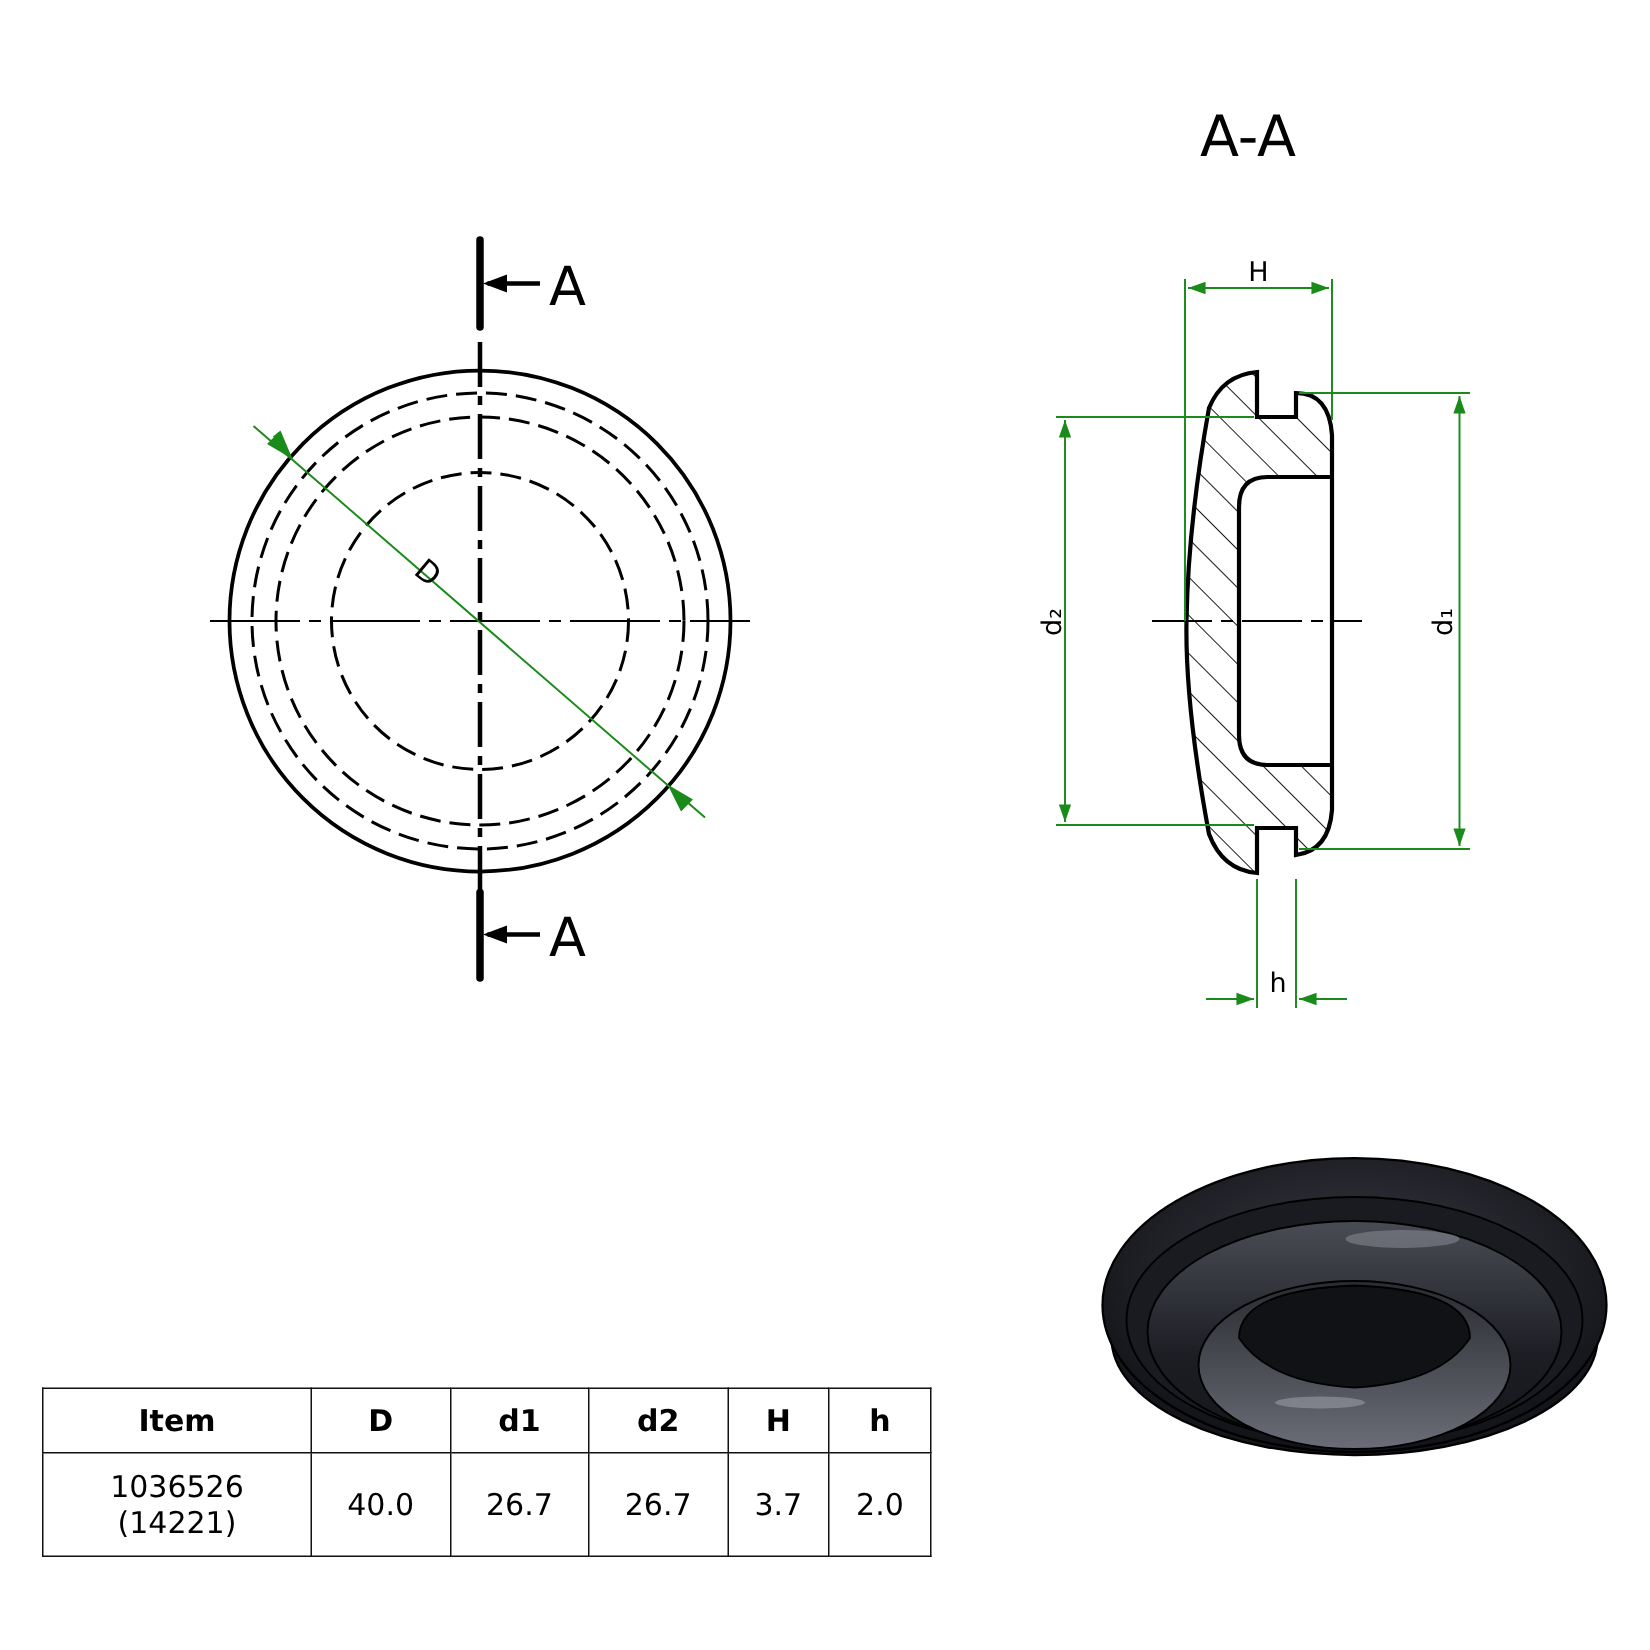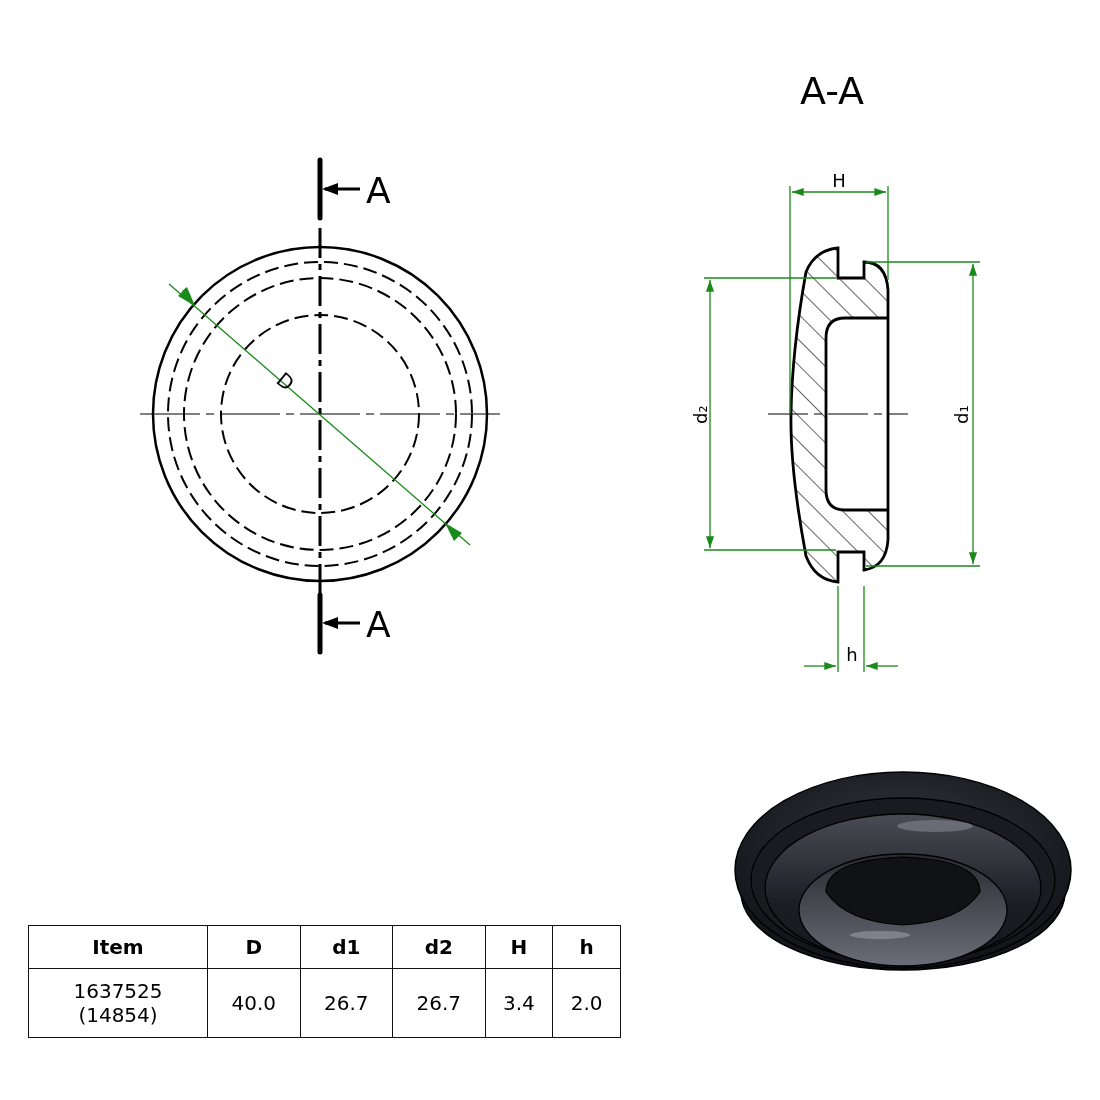--- a/index.html
+++ b/index.html
@@ -131,23 +131,23 @@
       <th>D</th>
       <th>d1</th>
       <th>d2</th>
       <th>H</th>
       <th>h</th>
     </tr>
   </thead>
   <tbody>
     <tr>
       <td>
-        <div>1637525</div>
-        <div>(14854)</div>
+        <div>1036526</div>
+        <div>(14221)</div>
       </td>
       <td>40.0</td>
       <td>26.7</td>
       <td>26.7</td>
-      <td>3.4</td>
+      <td>3.7</td>
       <td>2.0</td>
     </tr>
   </tbody>
 </table>
 
 </body></html>

